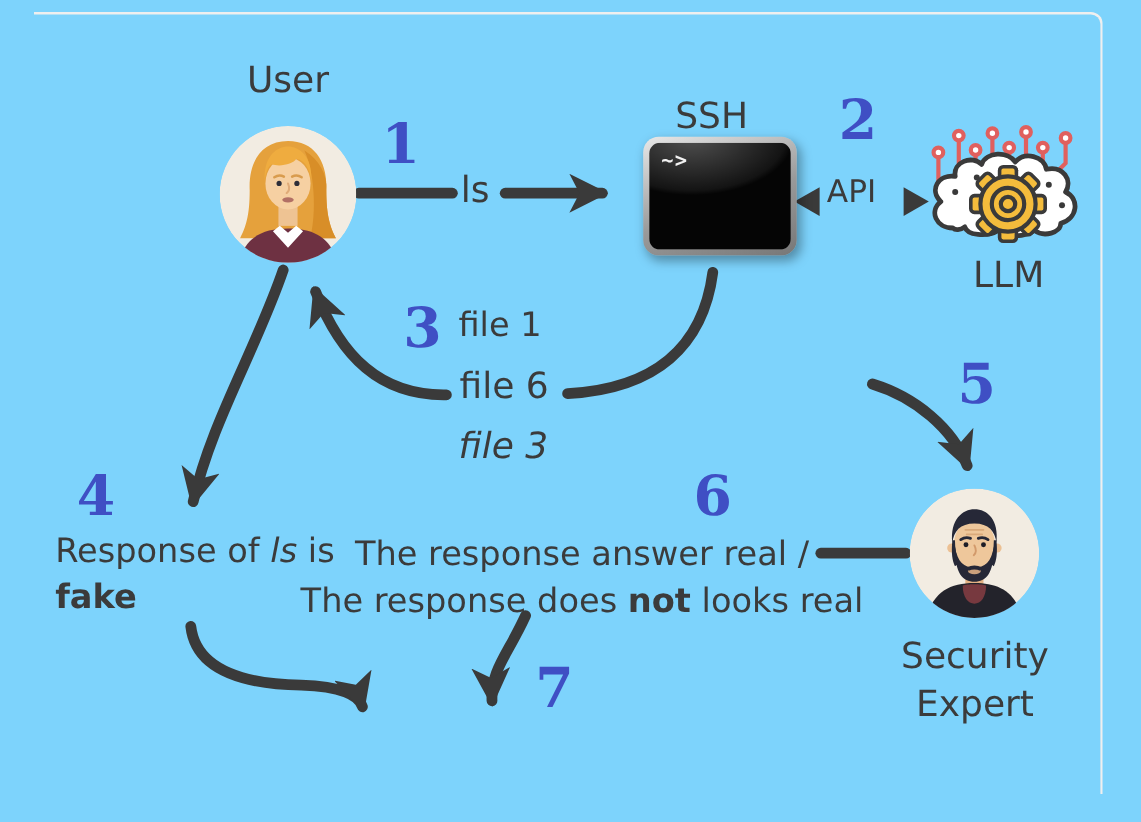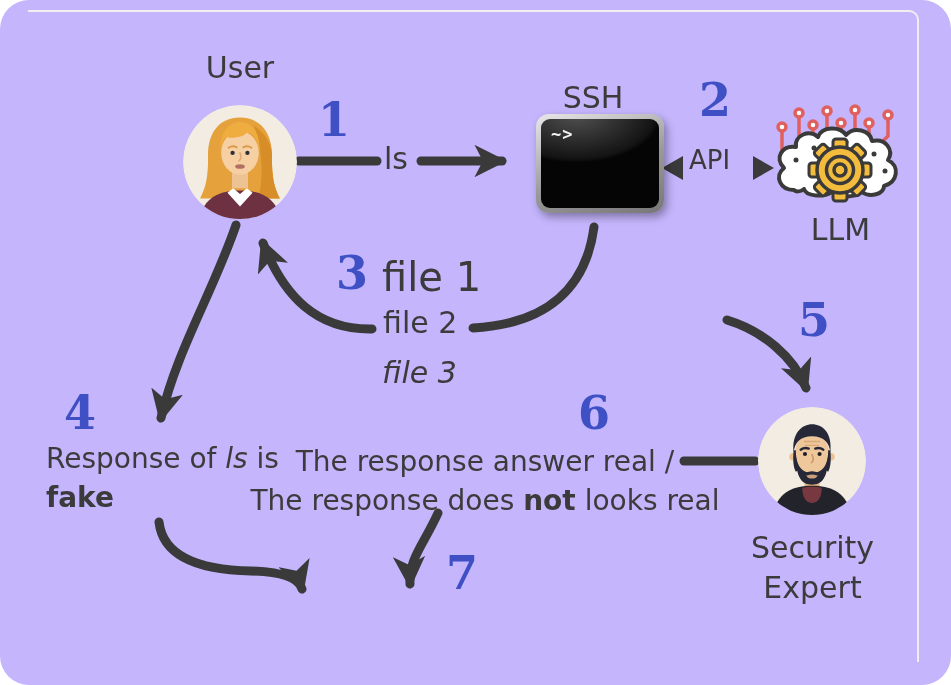--- a/index.html
+++ b/index.html
@@ -1,18 +1,18 @@
 <!DOCTYPE html>
 <html><head>
 <meta charset="utf-8">
 <style>
   html,body{margin:0;padding:0;background:#fff;}
   .canvas{
-    position:relative;width:951px;height:685px;background:#c4b5fd;overflow:hidden;
-    font-family:"DejaVu Sans","Liberation Sans",sans-serif;color:#3b3b3b;border-radius:29px;
+    position:relative;width:951px;height:685px;background:#7dd3fc;overflow:hidden;
+    font-family:"DejaVu Sans","Liberation Sans",sans-serif;color:#3b3b3b;
   }
   .abs{position:absolute;}
   .frame{
     left:28px;top:10px;width:889px;height:650px;
     border-top:2px solid #efefef;border-right:2px solid #efefef;
     border-top-right-radius:10px;pointer-events:none;
   }
   .node-label{font-size:30px;text-align:center;}
   .num{
     font-family:"DejaVu Serif","Liberation Serif",serif;font-weight:bold;
@@ -146,22 +146,22 @@
         <rect x="-7" y="-31" width="14" height="14" rx="3" transform="rotate(315)"></rect>
       </g>
       <circle r="23" fill="#f4bc3c" stroke="#3a3a3a" stroke-width="3.5"></circle>
       <circle r="13.5" fill="#f4bc3c" stroke="#3a3a3a" stroke-width="3.5"></circle>
       <circle r="6" fill="#f4bc3c" stroke="#3a3a3a" stroke-width="3.5"></circle>
     </g>
   </svg>
   <div class="abs node-label" style="left:768px;top:212px;width:145px;">LLM</div>
 
   <div class="abs num" style="left:336px;top:250px;">3</div>
-  <div class="abs" style="left:382px;top:254px;font-size:40px;">file 1</div>
-  <div class="abs" style="left:383px;top:305px;font-size:30px;">file 2</div>
+  <div class="abs" style="left:382px;top:254px;font-size:28px;">file 1</div>
+  <div class="abs" style="left:383px;top:305px;font-size:30px;">file 6</div>
   <div class="abs" style="left:382px;top:355px;font-size:30px;font-style:italic;">file 3</div>
 
   <div class="abs num" style="left:64px;top:390px;">4</div>
   <div class="abs body-text" style="left:46px;top:442px;">
     <span>Response of </span><span class="i">ls</span><span> is</span>
   </div>
   <div class="abs body-text b" style="left:46px;top:481px;">fake</div>
 
   <div class="abs num" style="left:798px;top:297px;">5</div>
 

